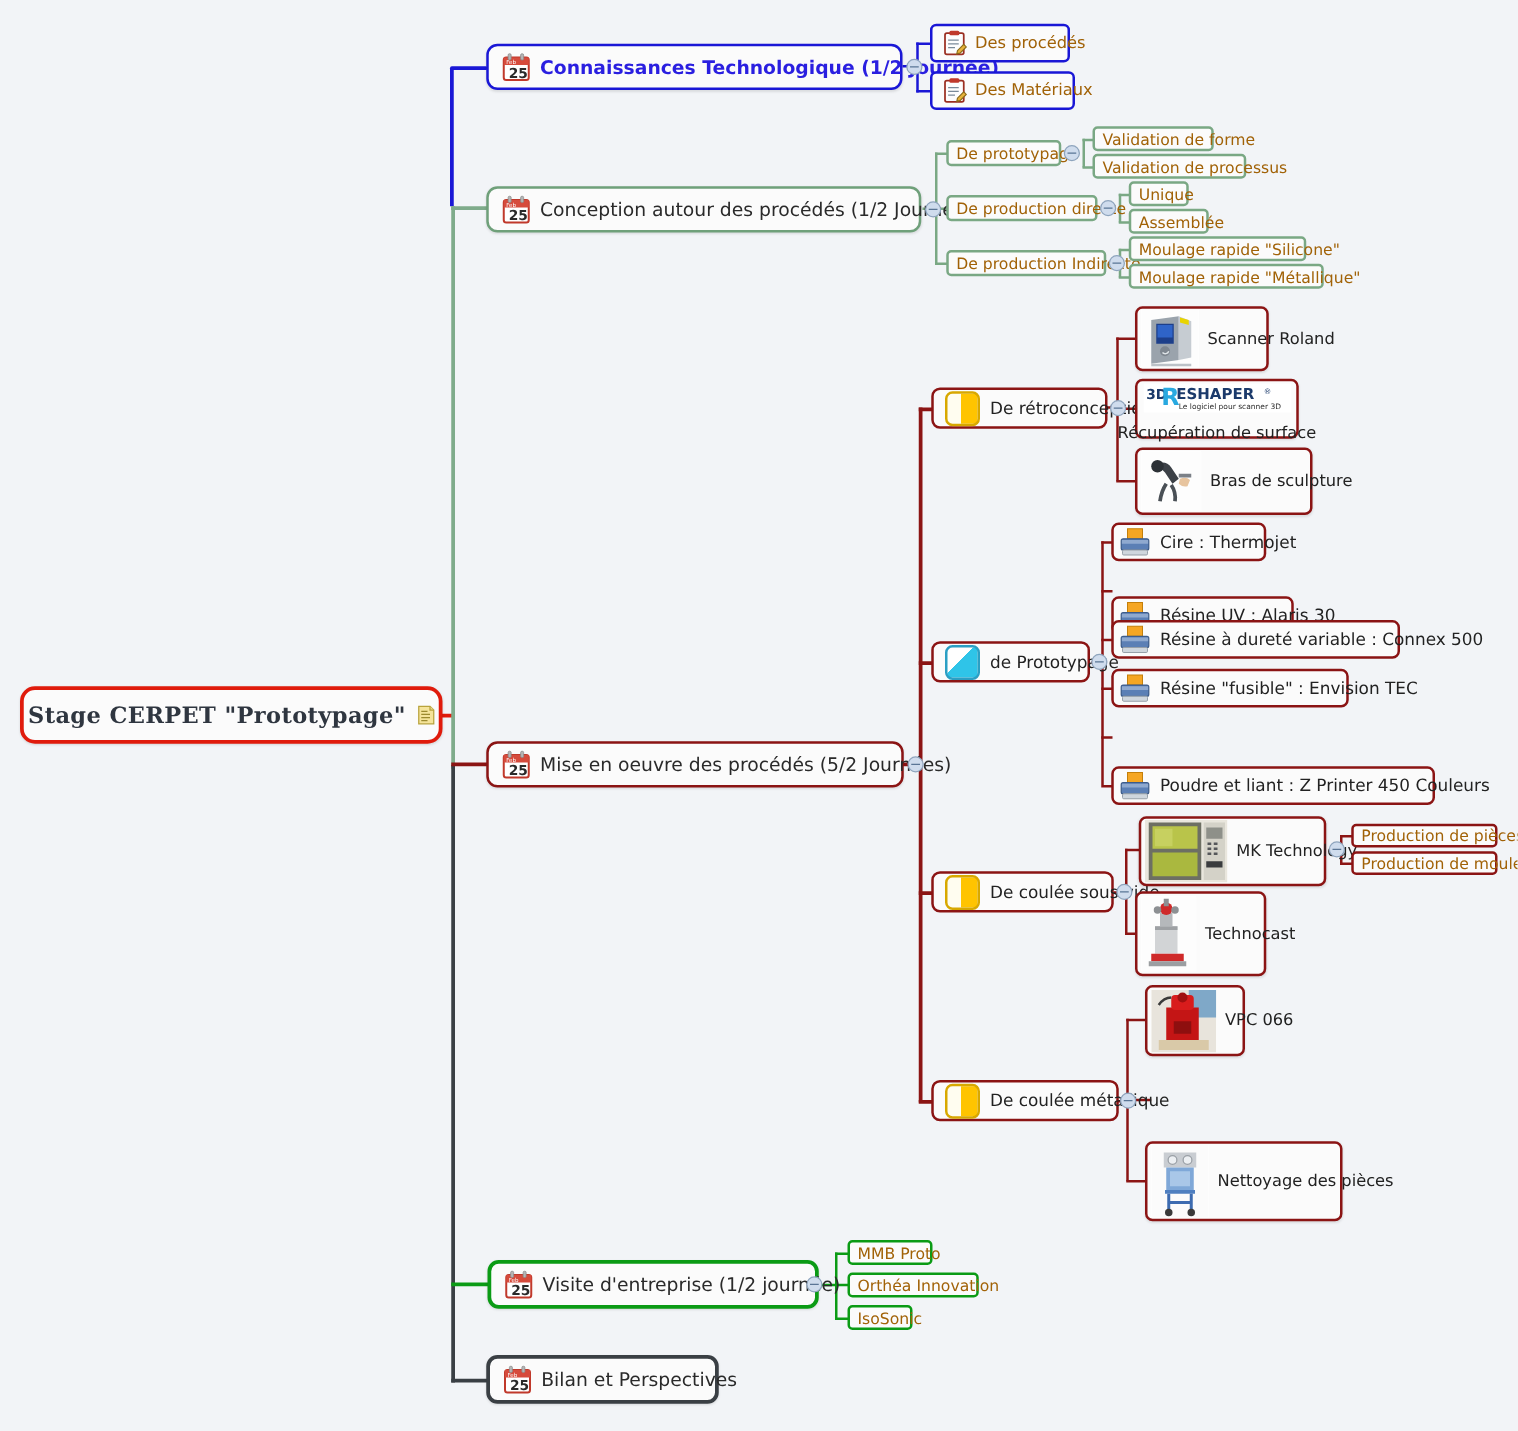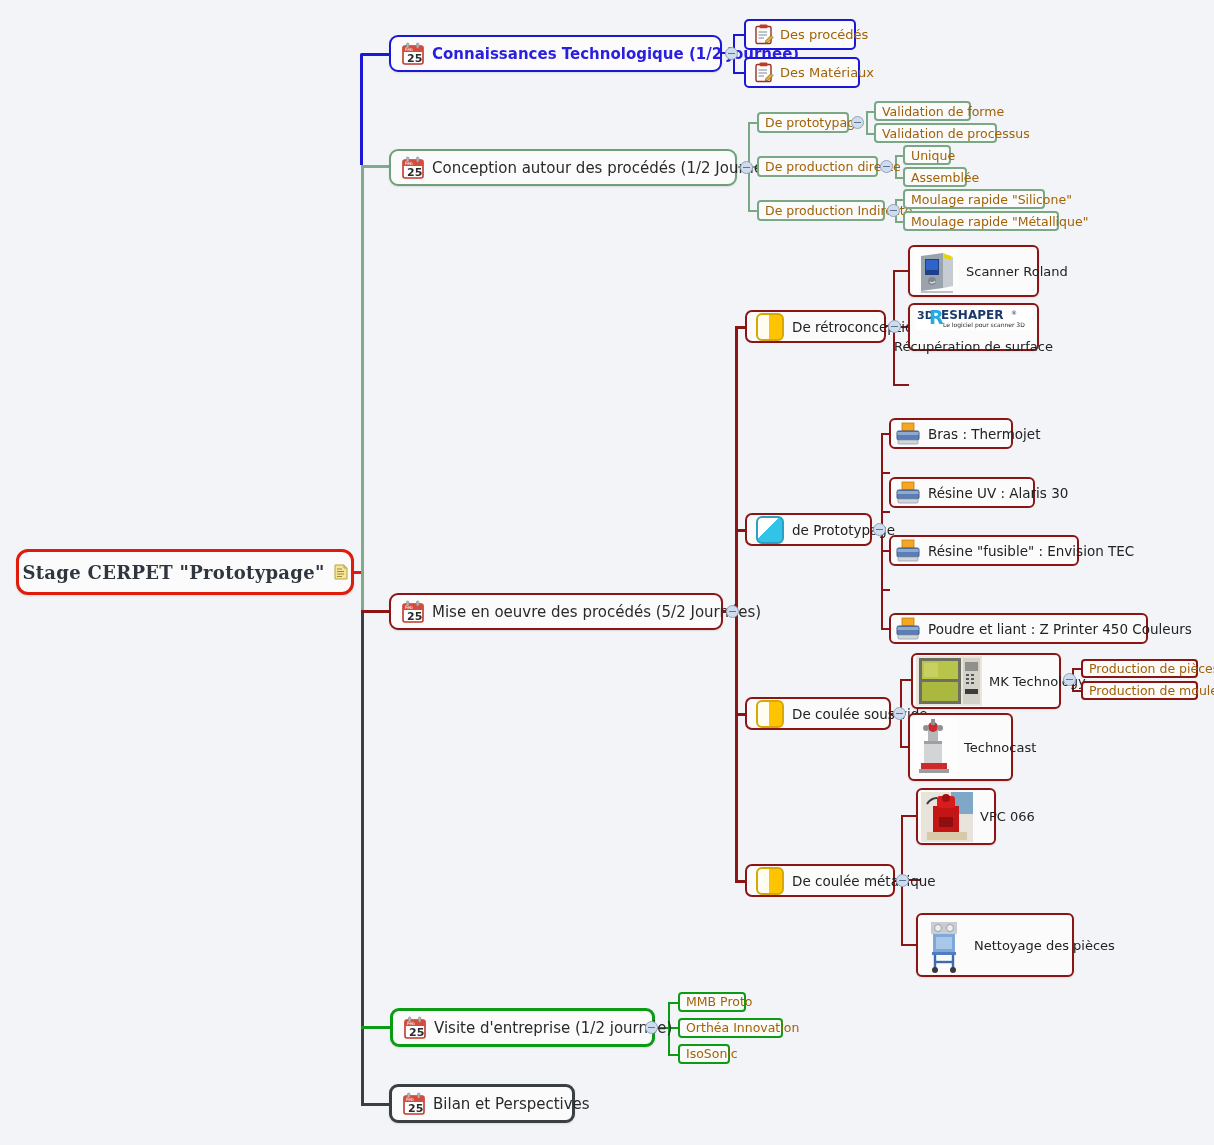--- a/index.html
+++ b/index.html
@@ -63,21 +63,21 @@
   .sm{
     border-width:2px;border-style:solid;
     border-radius:4px;
     padding:1px 6px;
     font-size:12.5px;
     color:#a16207;
     gap:6px;
   }
   .s-green{border-color:#7aa884;}
   .s-dred{border-color:#8b1414;}
-  .s-brightgreen{border-color:#0b9b15;align-items:flex-end;}
+  .s-brightgreen{border-color:#0b9b15;}
   .s-blue{border-color:#1a17d6;border-radius:5px;padding:3px 8px;font-size:13px;}
 
   
   .mid{
     border:2px solid #8b1414;
     border-radius:7px;
     padding:4px 9px;
     font-size:13.5px;
     gap:8px;
     color:#222;
@@ -317,21 +317,21 @@
     <span class="lbl">Mise en oeuvre des procédés (5/2 Journées)</span>
   </div>
   <div class="tog" style="left:726px;top:605px;"></div>
 
   <div class="node mid" style="left:745px;top:310px;width:141px;height:33px;">
     <span class="ico" style="width:24px;height:24px;border-radius:6px;border:2px solid #d8a800;background:linear-gradient(90deg,#fffdf0 0 45%,#ffc400 45% 100%);display:inline-block;"></span>
     <span>De rétroconception</span>
   </div>
   <div class="tog" style="left:888px;top:320px;"></div>
 
-  <div class="node leafimg" style="left:908px;top:245px;width:131px;height:52px;">
+  <div class="node leafimg" style="left:908px;top:245px;width:107px;height:52px;">
     <svg class="thumb" width="46" height="46" viewBox="0 0 46 46">
       <rect width="46" height="46" fill="#fdfdfd"></rect>
       <polygon points="8,8 30,5 30,40 8,43" fill="#9aa3ac"></polygon>
       <polygon points="30,5 40,9 40,38 30,40" fill="#c6ccd2"></polygon>
       <rect x="12" y="11" width="14" height="16" fill="#1d3f8a"></rect>
       <rect x="13" y="12" width="12" height="10" fill="#2f64c8"></rect>
       <circle cx="19" cy="33" r="4" fill="#7e868f"></circle>
       <path d="M17 34 a3 3 0 0 0 5 -1" stroke="#dfe4e8" stroke-width="1.2" fill="none"></path>
       <polygon points="31,6 38,8 38,12 31,10" fill="#e8d400"></polygon>
       <rect x="8" y="43" width="32" height="2" fill="#bcc2c8"></rect>
@@ -344,44 +344,65 @@
       <rect width="118" height="23" fill="#fff"></rect>
       <text x="2" y="12" font-size="11" font-weight="bold" fill="#1b3a6b" font-family="DejaVu Sans, sans-serif">3D</text>
       <text x="14" y="17" font-size="19" font-weight="bold" fill="#29a9e0" font-family="DejaVu Sans, sans-serif">R</text>
       <text x="26" y="12" font-size="12" font-weight="bold" fill="#1b3a6b" font-family="DejaVu Sans, sans-serif">ESHAPER</text>
       <text x="96" y="8" font-size="6" fill="#1b3a6b" font-family="DejaVu Sans, sans-serif">®</text>
       <text x="28" y="20" font-size="6" fill="#2a2a2a" font-family="DejaVu Sans, sans-serif">Le logiciel pour scanner 3D</text>
     </svg>
     <span style="font-size:13px;margin-top:2px;">Récupération de surface</span>
   </div>
 
+  <div class="node leafimg" style="left:908px;top:358px;width:142px;height:54px;">
+    <svg class="thumb" width="48" height="48" viewBox="0 0 48 48">
+      <rect width="48" height="48" fill="#fdfdfd"></rect>
+      <path d="M12 10 q8 -3 12 3 l6 9 -5 4 -6 -9 q-4 -4 -7 -7 z" fill="#3c4147"></path>
+      <circle cx="13" cy="12" r="5" fill="#2c3136"></circle>
+      <path d="M20 26 q-4 6 -5 14" stroke="#4a5056" stroke-width="3" fill="none"></path>
+      <path d="M24 27 q4 6 3 13" stroke="#4a5056" stroke-width="3" fill="none"></path>
+      <path d="M31 22 q5 -2 8 1 l-2 5 q-4 1 -7 -2 z" fill="#e7c49e"></path>
+      <rect x="30" y="18" width="10" height="3" fill="#7b8087"></rect>
+    </svg>
+    <span>Bras de sculpture</span>
+  </div>
 
   <div class="node mid" style="left:745px;top:513px;width:127px;height:33px;">
     <span class="ico" style="width:24px;height:24px;border-radius:6px;border:2px solid #2b9fc4;background:linear-gradient(135deg,#ffffff 0 42%,#2fc4e8 42% 100%);display:inline-block;"></span>
     <span>de Prototypage</span>
   </div>
   <div class="tog" style="left:873px;top:523px;"></div>
 
   <div class="node leafprn" style="left:889px;top:418px;width:124px;height:31px;">
     <svg class="ico" width="26" height="24" viewBox="0 0 26 24">
       <rect x="7" y="1" width="12" height="8" fill="#f5a623" stroke="#c47f0a" stroke-width=".8"></rect>
       <rect x="2" y="9" width="22" height="9" rx="1.5" fill="#5b7fb5" stroke="#3d5c8a" stroke-width="1"></rect>
       <rect x="2.5" y="10" width="21" height="3" fill="#8fa9cf"></rect>
       <rect x="3" y="18" width="20" height="4" rx="1" fill="#cfd6dd" stroke="#97a0a9" stroke-width=".8"></rect>
     </svg>
-    <span>Bras : Thermojet</span>
+    <span>Cire : Thermojet</span>
   </div>
   <div class="node leafprn" style="left:889px;top:457px;width:146px;height:31px;margin-top:20px;">
     <svg class="ico" width="26" height="24" viewBox="0 0 26 24">
       <rect x="7" y="1" width="12" height="8" fill="#f5a623" stroke="#c47f0a" stroke-width=".8"></rect>
       <rect x="2" y="9" width="22" height="9" rx="1.5" fill="#5b7fb5" stroke="#3d5c8a" stroke-width="1"></rect>
       <rect x="2.5" y="10" width="21" height="3" fill="#8fa9cf"></rect>
       <rect x="3" y="18" width="20" height="4" rx="1" fill="#cfd6dd" stroke="#97a0a9" stroke-width=".8"></rect>
     </svg>
     <span>Résine UV : Alaris 30</span>
+  </div>
+  <div class="node leafprn" style="left:889px;top:496px;width:231px;height:31px;">
+    <svg class="ico" width="26" height="24" viewBox="0 0 26 24">
+      <rect x="7" y="1" width="12" height="8" fill="#f5a623" stroke="#c47f0a" stroke-width=".8"></rect>
+      <rect x="2" y="9" width="22" height="9" rx="1.5" fill="#5b7fb5" stroke="#3d5c8a" stroke-width="1"></rect>
+      <rect x="2.5" y="10" width="21" height="3" fill="#8fa9cf"></rect>
+      <rect x="3" y="18" width="20" height="4" rx="1" fill="#cfd6dd" stroke="#97a0a9" stroke-width=".8"></rect>
+    </svg>
+    <span>Résine à dureté variable : Connex 500</span>
   </div>
   <div class="node leafprn" style="left:889px;top:535px;width:190px;height:31px;">
     <svg class="ico" width="26" height="24" viewBox="0 0 26 24">
       <rect x="7" y="1" width="12" height="8" fill="#f5a623" stroke="#c47f0a" stroke-width=".8"></rect>
       <rect x="2" y="9" width="22" height="9" rx="1.5" fill="#5b7fb5" stroke="#3d5c8a" stroke-width="1"></rect>
       <rect x="2.5" y="10" width="21" height="3" fill="#8fa9cf"></rect>
       <rect x="3" y="18" width="20" height="4" rx="1" fill="#cfd6dd" stroke="#97a0a9" stroke-width=".8"></rect>
     </svg>
     <span>Résine "fusible" : Envision TEC</span>
   </div>

